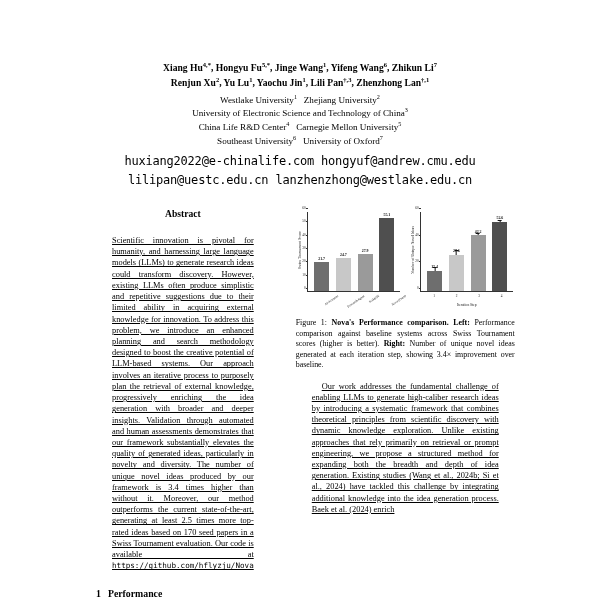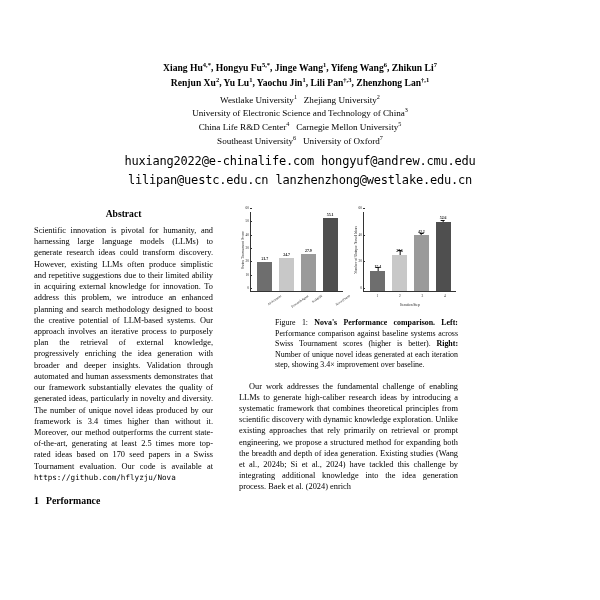--- a/index.html
+++ b/index.html
@@ -25,36 +25,37 @@
   .emails{
     margin-top:4px;font-size:12px;line-height:1.55;
     font-family:"DejaVu Sans Mono","Liberation Mono",monospace;
     letter-spacing:-0.2px;
   }
   sup{font-size:0.68em;vertical-align:super;line-height:0;}
 
   
   .columns{
     position:absolute;left:0;top:208px;width:492px;height:392px;
-    display:flex;gap:26px;padding:0 34px;box-sizing:border-box;
+    display:flex;gap:26px;padding:0 96px;box-sizing:border-box;
   }
   .col{width:219px;position:relative;}
 
   .section-head{
     font-size:9.6px;font-weight:bold;margin:0 0 6px 0;
     text-align:center;
   }
   .sec-num-head{
     font-size:9.8px;font-weight:bold;margin:12px 0 6px 0;
     display:flex;gap:7px;
   }
   p.body{
-    margin:0;font-size:8.35px;line-height:1.345;
+    margin:16px;font-size:8.35px;line-height:1.345;
     text-align:justify;text-justify:inter-word;
     hyphens:auto;
+    text-decoration:underline;
   }
   .mono{font-family:"DejaVu Sans Mono","Liberation Mono",monospace;font-size:7.6px;}
 
   
   .figure{width:219px;}
   .charts{display:flex;gap:8px;height:102px;}
   .chart{position:relative;width:105px;height:102px;}
 
   .ylab{
     position:absolute;left:-1px;top:0;height:84px;width:10px;
@@ -102,21 +103,21 @@
   .xtick-rot{
     font-size:3.3px;color:#222;transform:rotate(-34deg);
     transform-origin:right top;white-space:nowrap;
     position:absolute;top:0;
   }
   .xaxis-title{
     position:absolute;left:11px;right:0;top:95px;
     text-align:center;font-size:3.6px;color:#1a1a1a;
   }
   .caption{
-    margin-top:8px;font-size:7.9px;line-height:1.33;text-align:justify;margin-left:36px;
+    margin-top:8px;font-size:7.9px;line-height:1.33;text-align:justify;
   }
   .caption b{font-weight:bold;}
 </style>
 </head>
 <body>
 
 <div class="page">
 
   <div class="title-block">
 

